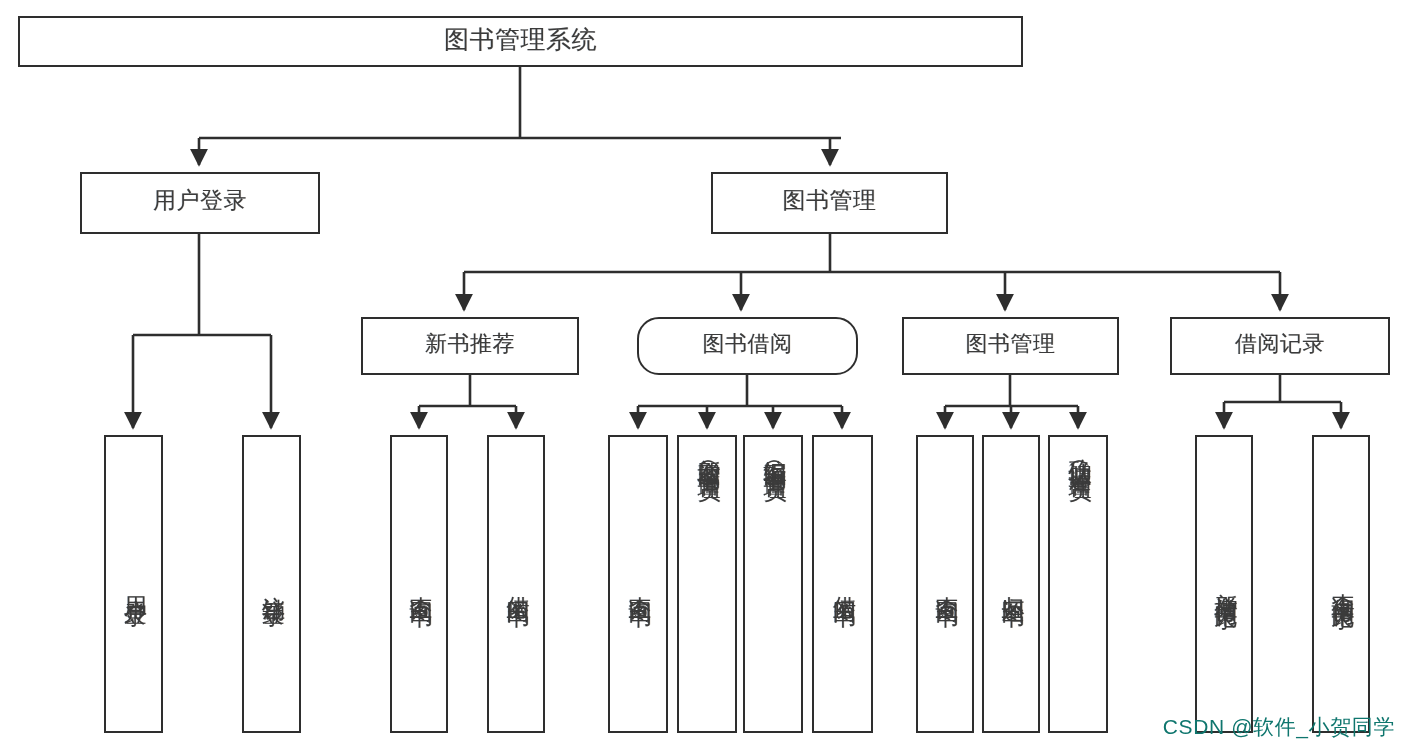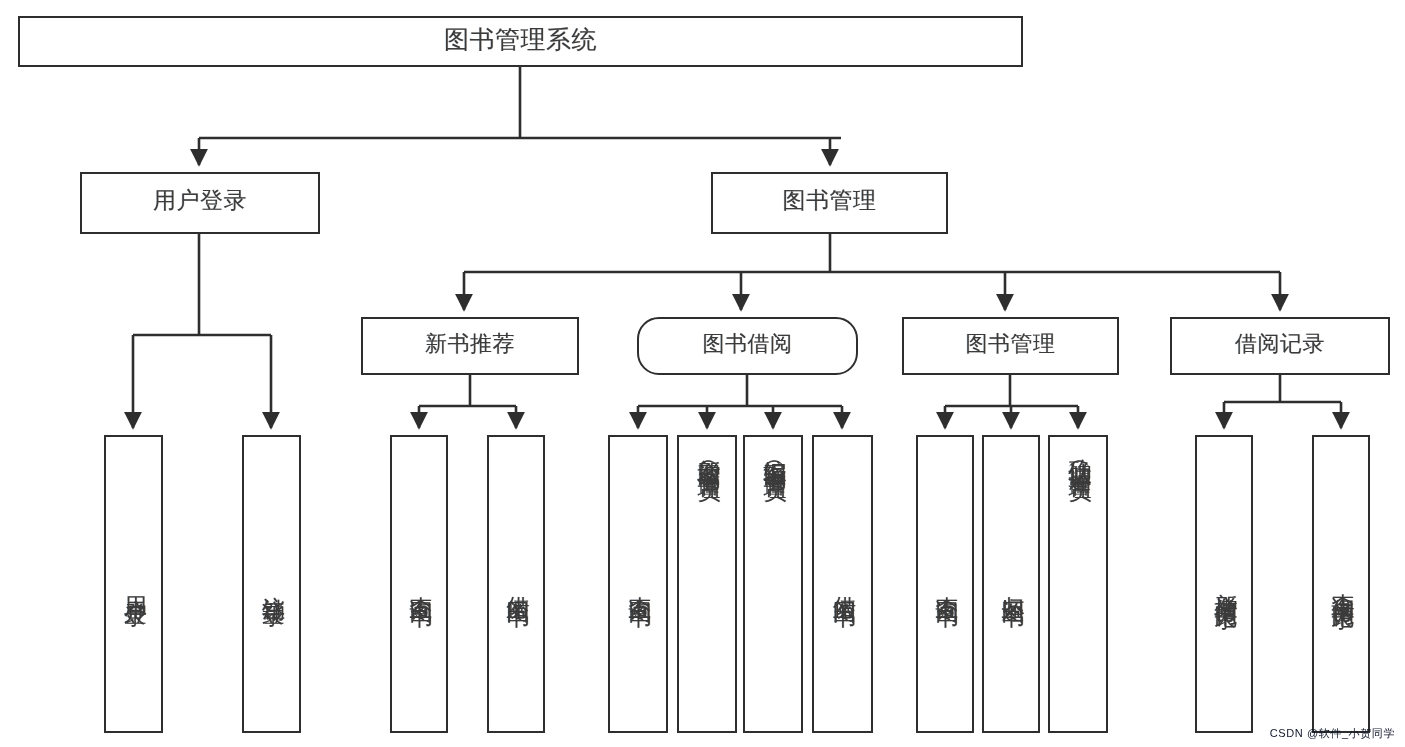--- a/index.html
+++ b/index.html
@@ -89,22 +89,22 @@
     font-size: 23px;
     letter-spacing: 3px;
     line-height: 1;
     white-space: nowrap;
   }
 
   .watermark {
     position: absolute;
     right: 10px;
     bottom: 6px;
-    font-size: 11px;
-    color: #0f172a;
+    font-size: 21px;
+    color: #0f766e;
     letter-spacing: 0.6px;
     z-index: 5;
     white-space: nowrap;
   }
 </style>
 </head>
 <body>
 
 <div id="canvas">
 

